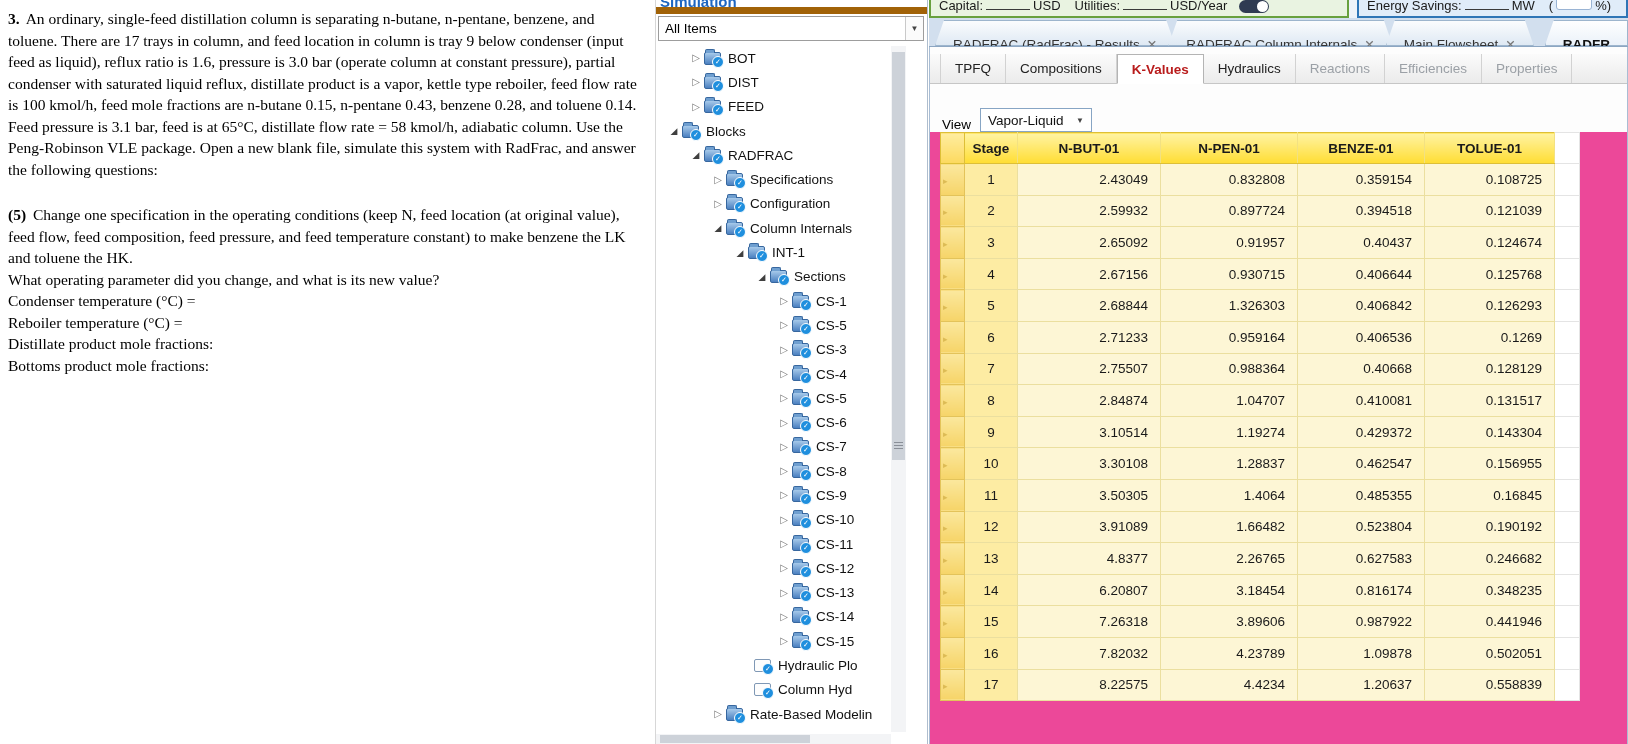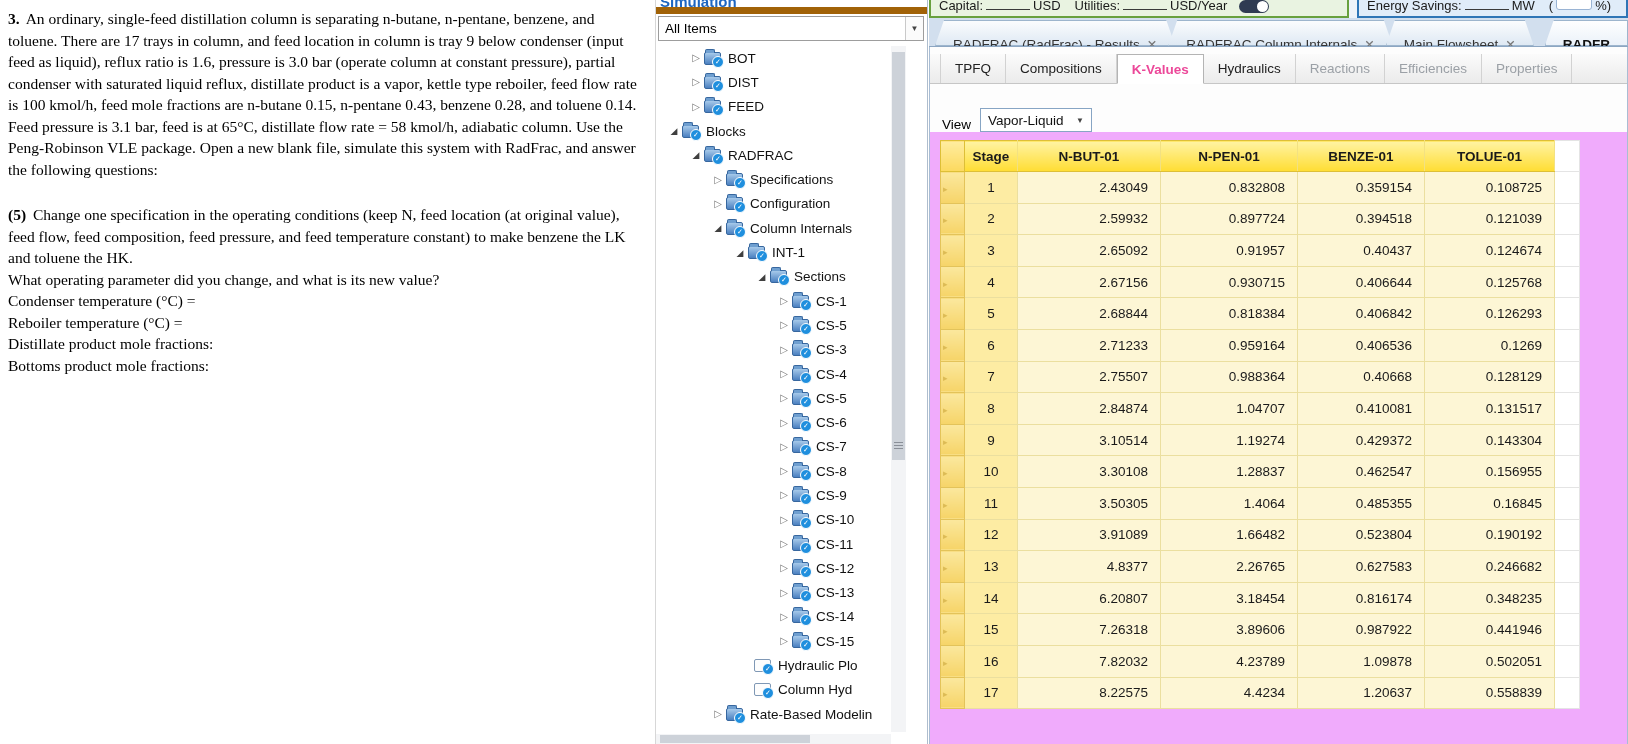--- a/index.html
+++ b/index.html
@@ -77,29 +77,29 @@
   .doctab.active { margin-left:auto; margin-right:0; font-weight:bold; color:#111;
     background:linear-gradient(180deg,#ffffff,#eaf1f9); clip-path:polygon(9px 0, 100% 0, 100% 100%, 0 100%); }
 
   
   .content { position:absolute; top:47px; left:0; right:0; bottom:0; background:#fdfdfd;
     border-left:1px solid #a9bdd4; border-right:1px solid #a9bdd4; display:flex; flex-direction:column; }
   .subtabs { margin-top:7px; height:30px; display:flex; align-items:stretch; padding-left:10px;
     background:linear-gradient(180deg,#fbfbfb,#ebebeb); border-bottom:1px solid #c6c6c6; }
   .subtab { padding:0 14px; line-height:29px; font-size:13.5px; color:#222; border-right:1px solid #d2d2d2; }
   .subtab:first-child { border-left:1px solid #d2d2d2; }
-  .subtab.active { background:#fff; color:#ec4899; font-weight:bold; border:1px solid #b4b4b4; border-bottom:1px solid #fff; margin-bottom:-1px; }
+  .subtab.active { background:#fff; color:#b91c1c; font-weight:bold; border:1px solid #b4b4b4; border-bottom:1px solid #fff; margin-bottom:-1px; }
   .subtab.disabled { color:#9ba0a6; }
   .view-row { height:48px; display:flex; align-items:flex-end; padding-left:12px; background:#fdfdfd; }
   .view-label { margin-right:9px; font-size:13.5px; color:#000; }
   .view-select { width:112px; height:24px; border:1px solid #87a5c4; background:#fff; display:flex; align-items:center; justify-content:space-between; padding:0 7px; font-size:13.5px; }
   .view-select .arrow { font-size:8px; color:#444; }
 
   
-  .grid-area { flex:1; background:#f0abfc; padding:8px 0 0 10px; overflow:hidden; }
+  .grid-area { flex:1; background:#ec4899; padding:0 0 0 10px; overflow:hidden; }
   table.kv-table { border-collapse:collapse; table-layout:fixed; font-size:13.5px; background:#fdf6d5; }
   .kv-table th { height:31px; background:linear-gradient(180deg,#fff3a3,#ffdd33);
     border:1px solid #ddbf37; border-right:1px solid #f2e182; font-weight:700; color:#1a1a1a; text-align:center; padding:0 2px; overflow:hidden; }
   .kv-table th.pad, .kv-table td.pad { background:#fff; border:1px solid #e4e4e4; }
   .kv-table td { height:31.6px; border:1px solid #ebdf9f; padding:0; overflow:hidden; }
   .kv-table td.sel { background:linear-gradient(180deg,#fbe89e,#f6d468); border-color:#e3c35a; text-align:left; padding-left:2px; }
   .kv-table td.sel .selmark { color:#dcbb55; font-size:9px; }
   .kv-table td.stage { background:#fdeca3; text-align:center; color:#1a1a1a; }
   .kv-table td.val { background:#fdf6d5; text-align:right; padding-right:12px; color:#1a1a1a; }
   .kv-table th.corner { background:linear-gradient(180deg,#ffedA0,#fcd95e); border-color:#ddbf37; }
@@ -373,21 +373,21 @@
                 <td class="val">2.67156</td>
                 <td class="val">0.930715</td>
                 <td class="val">0.406644</td>
                 <td class="val">0.125768</td>
                 <td class="pad"></td>
               </tr>
               <tr>
                 <td class="sel"><span class="selmark">▸</span></td>
                 <td class="stage">5</td>
                 <td class="val">2.68844</td>
-                <td class="val">0.818384</td>
+                <td class="val">1.326303</td>
                 <td class="val">0.406842</td>
                 <td class="val">0.126293</td>
                 <td class="pad"></td>
               </tr>
               <tr>
                 <td class="sel"><span class="selmark">▸</span></td>
                 <td class="stage">6</td>
                 <td class="val">2.71233</td>
                 <td class="val">0.959164</td>
                 <td class="val">0.406536</td>

